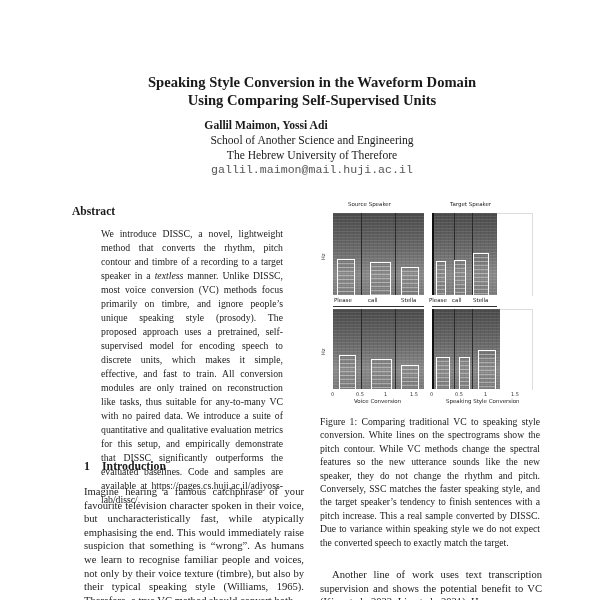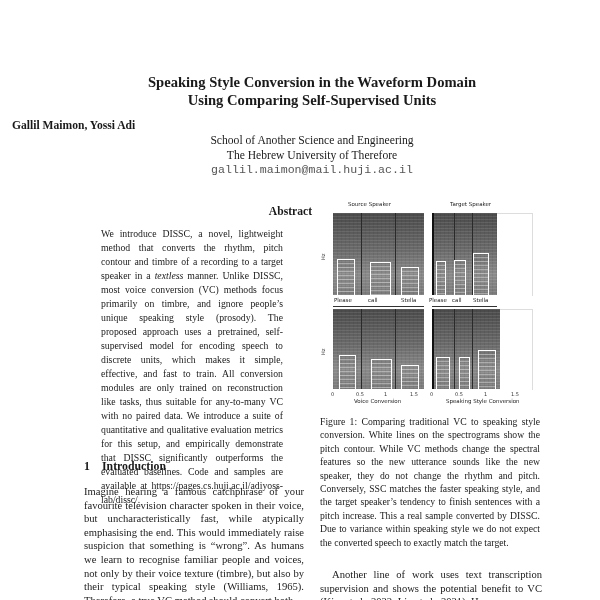--- a/index.html
+++ b/index.html
@@ -1,22 +1,22 @@
 <!DOCTYPE html>
 <html><head>
 <meta charset="utf-8">
 <style>
   html,body{margin:0;padding:0;background:#fff;}
   body{width:600px;height:600px;overflow:hidden;position:relative;font-family:"Liberation Serif","DejaVu Serif",serif;color:#1a1a1a;}
   .abs{position:absolute;margin-left:12px;}
   .title{left:0;width:600px;top:73px;text-align:center;font-weight:bold;font-size:14.6px;line-height:18px;}
-  .authors{left:0;width:508px;top:118px;text-align:left;font-weight:bold;font-size:11.6px;line-height:15px;}
+  .authors{left:0;width:508px;top:118px;text-align:center;font-weight:bold;font-size:11.6px;line-height:15px;}
   .affil{left:0;width:600px;text-align:center;font-size:11.6px;line-height:15px;}
   .email{left:0;width:600px;top:162px;text-align:center;font-family:"Liberation Mono","DejaVu Sans Mono",monospace;font-size:11.6px;color:#555;line-height:15px;}
-  .abs-head{left:60px;width:240px;top:205px;text-align:right;font-weight:bold;font-size:11.6px;}
+  .abs-head{left:60px;width:240px;top:205px;text-align:left;font-weight:bold;font-size:11.6px;}
   .abs-body{left:89px;width:182px;top:227px;font-size:9.75px;line-height:14px;text-align:justify;}
   .sec{left:72px;top:459px;font-weight:bold;font-size:11.8px;}
   .sec .num{display:inline-block;width:18px;}
   .intro-clip{left:72px;width:220px;top:485px;height:115px;overflow:hidden;}
   .caption{left:308px;width:220px;top:415px;font-size:9.7px;line-height:13.4px;text-align:justify;}
   .col2{left:308px;width:222px;top:568px;height:32px;overflow:hidden;font-size:10.6px;line-height:13.6px;text-align:justify;}
   .col2 p{margin:0;text-indent:12px;}
   .fig{left:300px;top:198px;width:240px;height:210px;}
   .fig-label{font-family:"DejaVu Sans","Liberation Sans",sans-serif;font-size:5.5px;color:#222;position:absolute;white-space:nowrap;}
   .spec{position:absolute;background:

